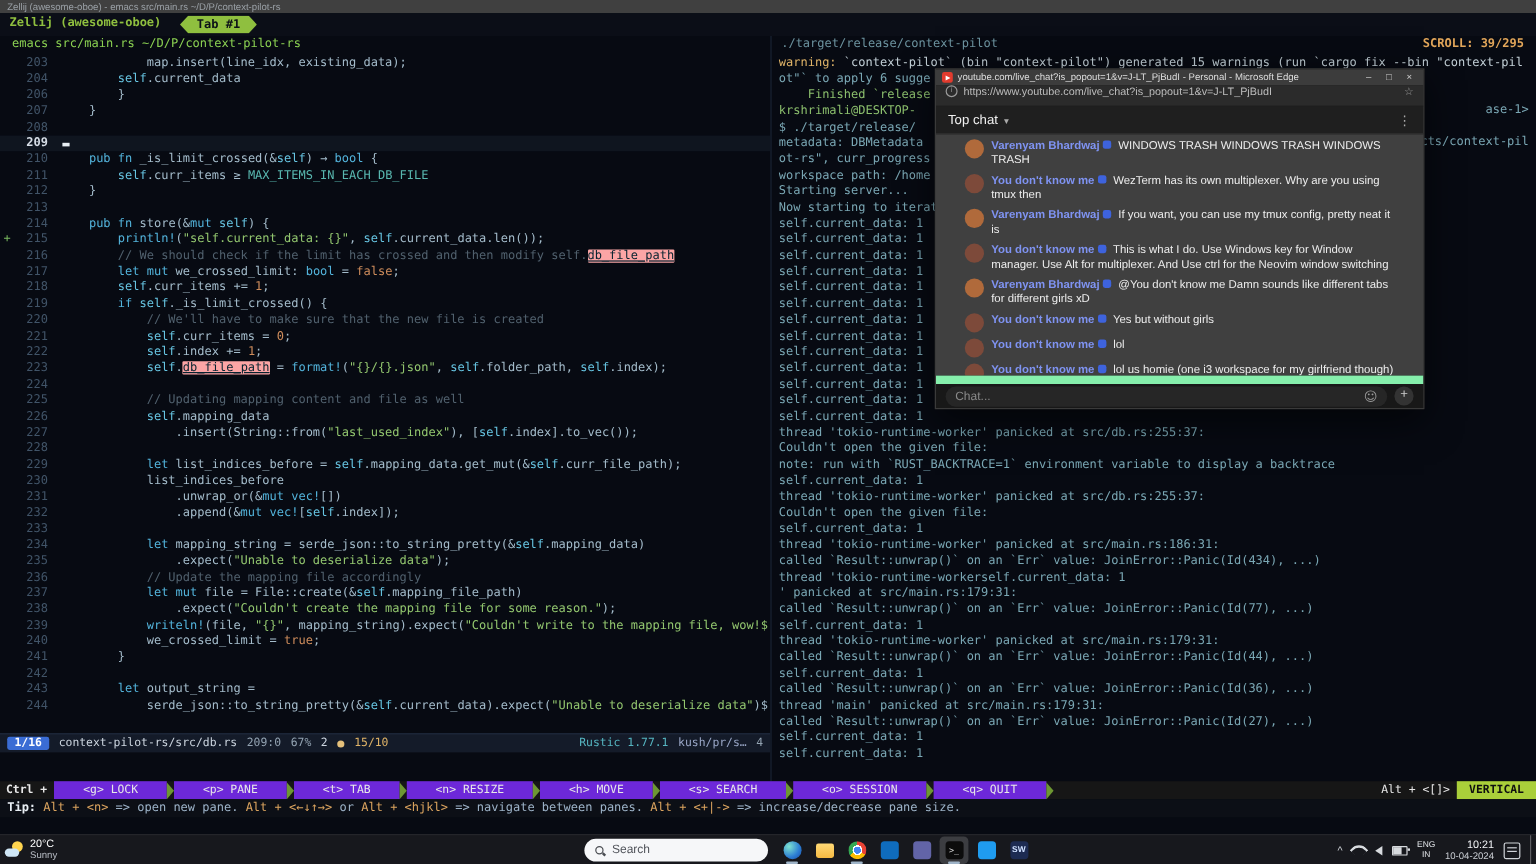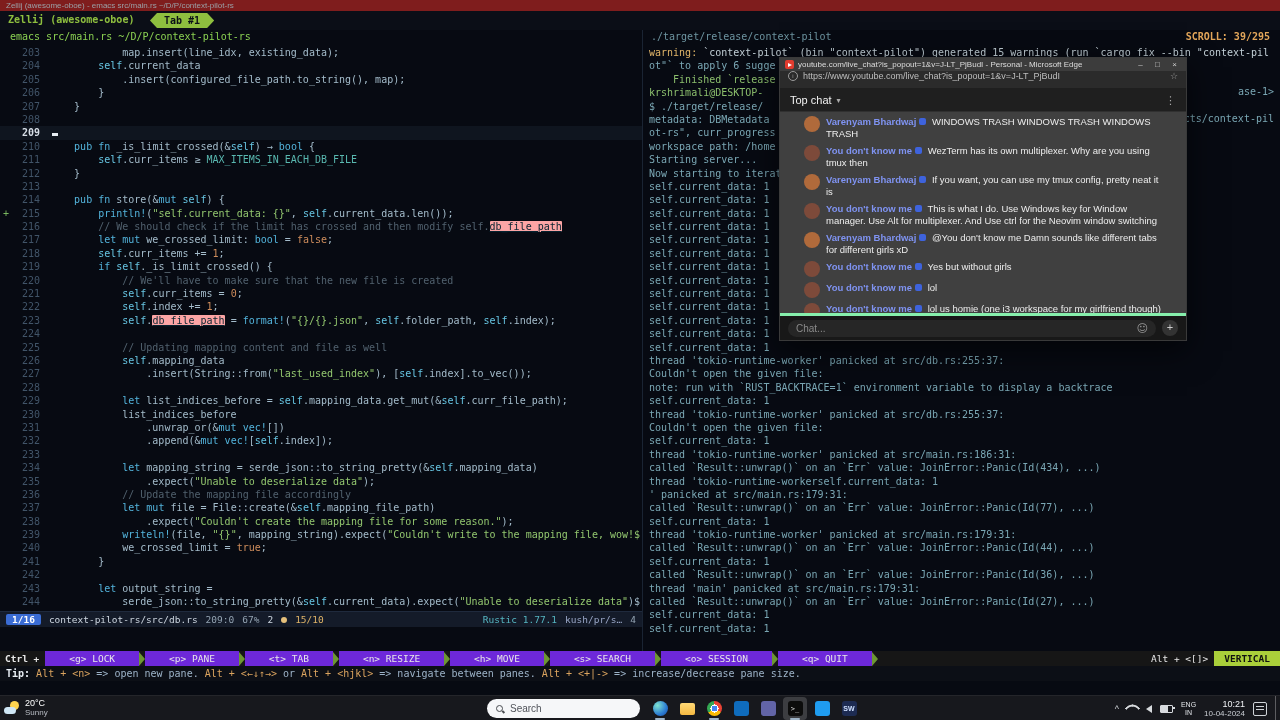--- a/index.html
+++ b/index.html
@@ -1,19 +1,19 @@
 <!DOCTYPE html>
 <html><head>
 <meta charset="utf-8">
 <style>
   html,body{margin:0;padding:0;background:#000;}
   #screen{position:relative;width:1280px;height:720px;background:#070a12;overflow:hidden;
           font-family:"DejaVu Sans Mono",monospace;}
   
-  .titlebar{position:absolute;left:0;top:0;right:0;height:11px;background:#7f1d1d;color:#9aa0a6;
+  .titlebar{position:absolute;left:0;top:0;right:0;height:11px;background:#404040;color:#9aa0a6;
             font:8px "Liberation Sans",sans-serif;line-height:11px;padding-left:6px;white-space:nowrap;}
   
   .tabbar{position:absolute;left:0;top:11px;right:0;height:19px;background:#0b0e17;}
   .session{position:absolute;left:8px;top:3px;color:#8fbf3f;font-weight:bold;font-size:10px;}
   .tabpill{position:absolute;left:150px;top:2px;height:15px;line-height:15px;padding:0 14px;
            background:#8fbf3f;color:#0c1118;font-weight:bold;font-size:10px;
            clip-path:polygon(7px 0,calc(100% - 7px) 0,100% 50%,calc(100% - 7px) 100%,7px 100%,0 50%);}
   
   .pane{position:absolute;top:30px;height:622px;overflow:hidden;}
   .pane-left{left:0;width:642px;}
@@ -142,21 +142,21 @@
              border-bottom:1px solid #303030;color:#f1f1f1;font-size:11px;gap:5px;}
   .caret{font-size:8px;color:#aaa;}
   .kebab{margin-left:auto;color:#aaa;font-size:11px;}
   .ep-messages{height:205px;overflow:hidden;padding:4px 24px;box-sizing:border-box;background:#404040;}
   .msg{position:relative;display:flex;gap:6px;margin-bottom:5px;font-size:9.5px;line-height:12px;color:#ededed;}
   .av{width:16px;height:16px;border-radius:50%;flex:none;margin-top:0;}
   .mbody{display:block;}
   .author{color:#7f93f2;font-weight:bold;margin-right:3px;}
   .modbadge{display:inline-block;width:7px;height:7px;background:#3e63dd;border-radius:2px;
             margin-right:3px;}
-  .ep-inputbar{position:absolute;left:0;right:0;bottom:0;height:27px;border-top:3px solid #86efac;
+  .ep-inputbar{position:absolute;left:0;right:0;bottom:0;height:27px;border-top:7px solid #86efac;
                display:flex;align-items:center;gap:6px;padding:0 8px;background:#181818;box-sizing:border-box;}
   .chatfield{flex:1;height:17px;border-radius:9px;background:#262626;color:#8a8a8a;font-size:10px;
              line-height:17px;padding:0 8px;display:flex;justify-content:space-between;align-items:center;}
   .smiley{color:#9a9a9a;font-size:11px;font-family:"DejaVu Sans",sans-serif;}
   .plusbtn{width:16px;height:16px;border-radius:50%;background:#333;color:#ccc;text-align:center;
            line-height:15px;font-size:11px;flex:none;}
 </style>
 </head>
 <body>
 
@@ -169,21 +169,20 @@
   <div class="tabbar">
     <span class="session">Zellij (awesome-oboe)</span>
     <span class="tabpill">Tab #1</span>
   </div>
 
   <div class="pane pane-left">
     <div class="pane-title left-title">emacs src/main.rs ~/D/P/context-pilot-rs</div>
     <div class="code">
         <div class="crow"><span class="gut">203</span><span class="ct">            map.insert(line_idx, existing_data);</span></div>
         <div class="crow"><span class="gut">204</span><span class="ct">        <i class="slf">self</i>.current_data</span></div>
-        <div class="crow"><span class="gut">205</span><span class="ct">            .insert(configured_file_path.to_string(), map);</span></div>
         <div class="crow"><span class="gut">206</span><span class="ct">        }</span></div>
         <div class="crow"><span class="gut">207</span><span class="ct">    }</span></div>
         <div class="crow"><span class="gut">208</span><span class="ct"></span></div>
         <div class="crow cur"><span class="gut curnum">209</span><span class="ct"></span><span class="cursor"></span></div>
         <div class="crow"><span class="gut">210</span><span class="ct">    <i class="kw">pub</i> <i class="kw">fn</i> _is_limit_crossed(&amp;<i class="slf">self</i>) → <i class="kw">bool</i> {</span></div>
         <div class="crow"><span class="gut">211</span><span class="ct">        <i class="slf">self</i>.curr_items ≥ <i class="cst">MAX_ITEMS_IN_EACH_DB_FILE</i></span></div>
         <div class="crow"><span class="gut">212</span><span class="ct">    }</span></div>
         <div class="crow"><span class="gut">213</span><span class="ct"></span></div>
         <div class="crow"><span class="gut">214</span><span class="ct">    <i class="kw">pub</i> <i class="kw">fn</i> store(&amp;<i class="kw">mut</i> <i class="slf">self</i>) {</span></div>
         <div class="crow"><span class="gmark">+</span><span class="gut">215</span><span class="ct">        <i class="mac">println!</i>(<i class="str">"self.current_data: {}"</i>, <i class="slf">self</i>.current_data.len());</span></div>

